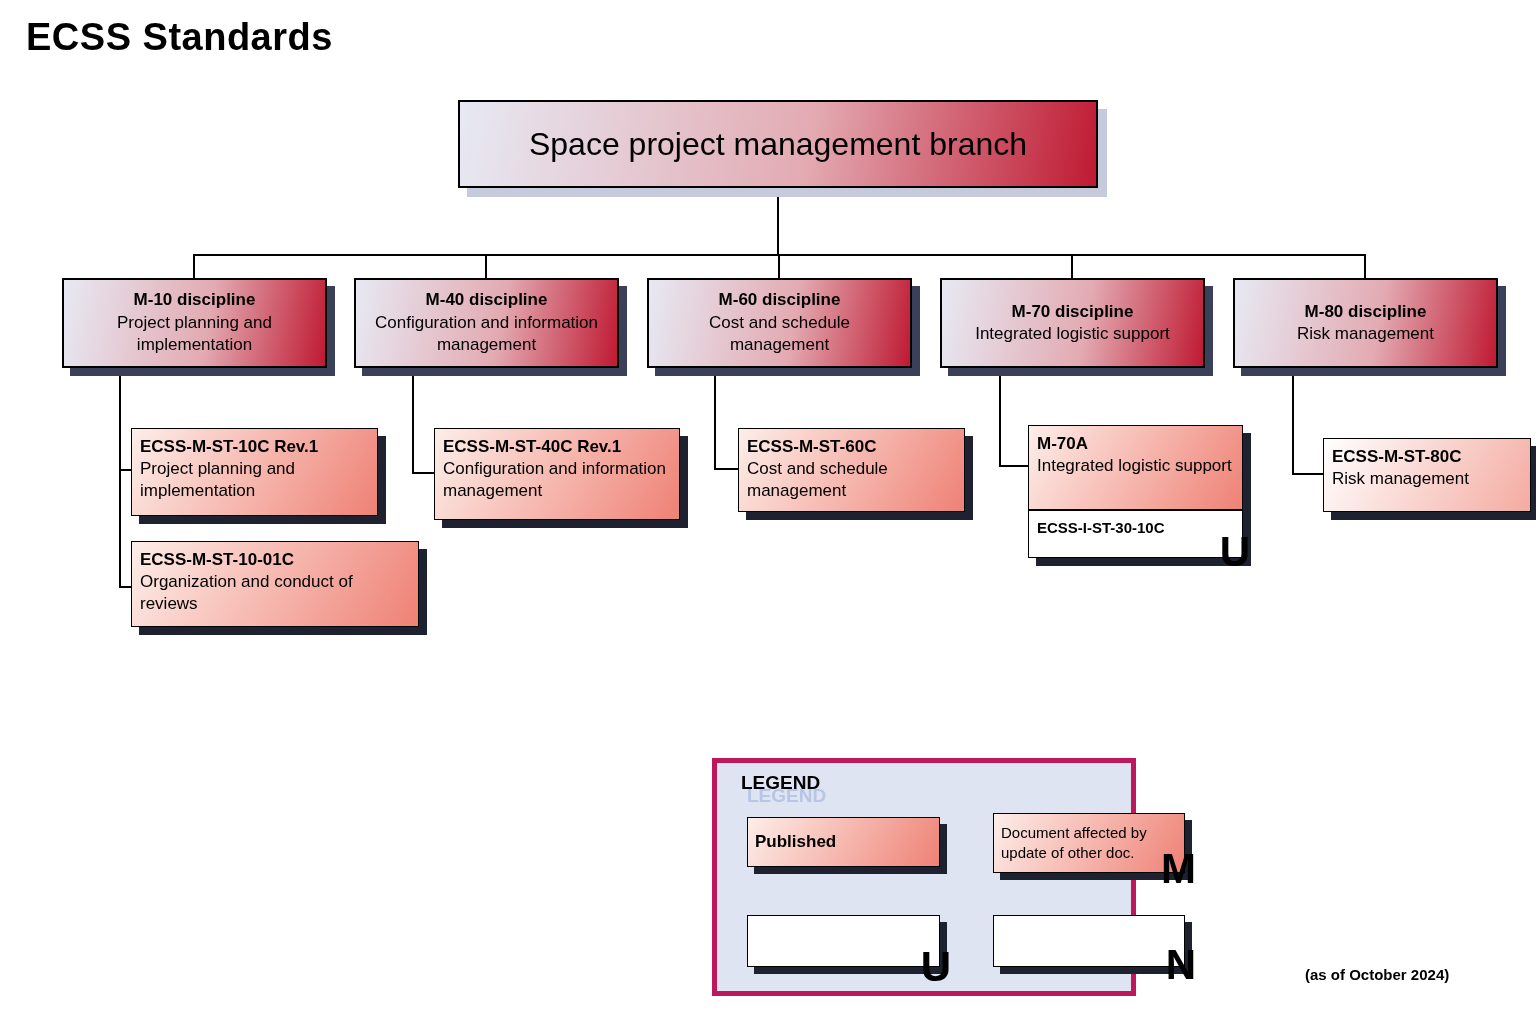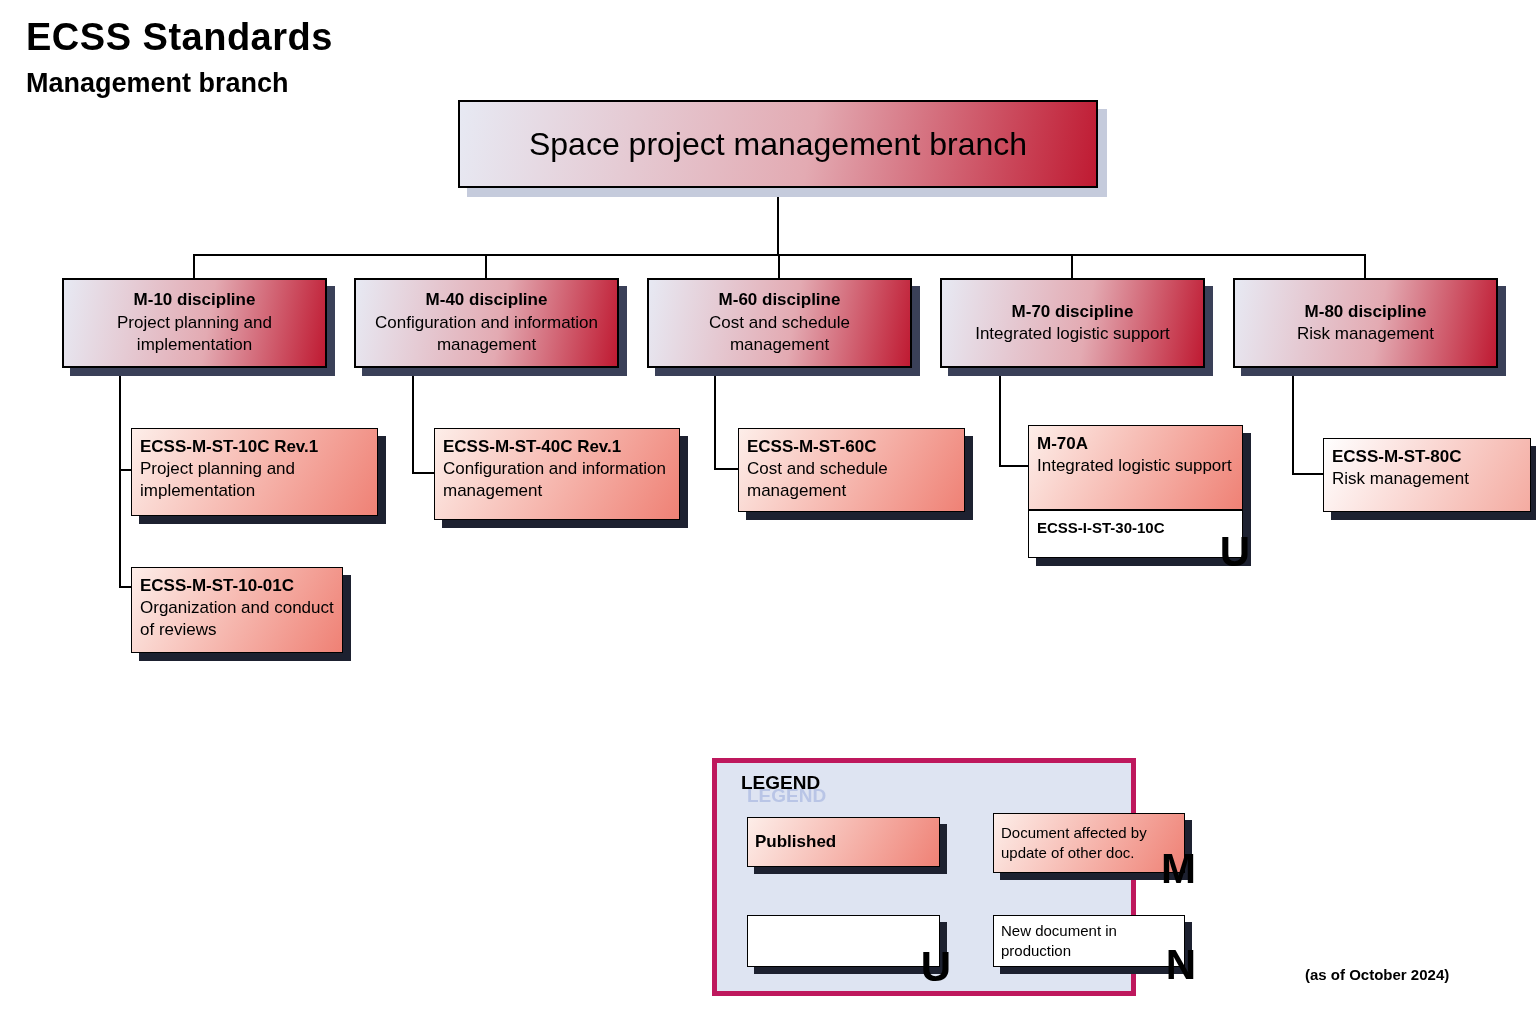--- a/index.html
+++ b/index.html
@@ -76,21 +76,20 @@
   .li-new { left:276px; top:152px; width:192px; height:52px; }
 
   .footnote { position:absolute; left:1305px; top:966px; font-size:15px; font-weight:bold; }
 </style>
 </head>
 <body>
 
 <div class="canvas">
 
   <div class="page-title">ECSS Standards</div>
-  <div class="page-subtitle">Management branch</div>
 
   <div class="line" style="left:777px;top:188px;width:2px;height:68px"></div>
   <div class="line" style="left:193px;top:254px;width:1173px;height:2px"></div>
   <div class="line" style="left:193px;top:256px;width:2px;height:22px"></div>
   <div class="line" style="left:485px;top:256px;width:2px;height:22px"></div>
   <div class="line" style="left:778px;top:256px;width:2px;height:22px"></div>
   <div class="line" style="left:1071px;top:256px;width:2px;height:22px"></div>
   <div class="line" style="left:1364px;top:256px;width:2px;height:22px"></div>
 
   <div class="line" style="left:119px;top:367px;width:2px;height:221px"></div>
@@ -127,21 +126,21 @@
   </div>
   <div class="node branch discipline" style="left:1233px">
     <span class="node-title">M-80 discipline</span>
     <span class="node-desc">Risk management</span>
   </div>
 
   <div class="node doc" style="left:131px;top:428px;width:247px;height:88px">
     <span class="doc-code">ECSS-M-ST-10C Rev.1</span>
     <span class="doc-desc">Project planning and implementation</span>
   </div>
-  <div class="node doc" style="left:131px;top:567px;width:212px;height:86px">
+  <div class="node doc" style="left:131px;top:541px;width:288px;height:86px">
     <span class="doc-code">ECSS-M-ST-10-01C</span>
     <span class="doc-desc">Organization and conduct of reviews</span>
   </div>
   <div class="node doc" style="left:434px;top:428px;width:246px;height:92px">
     <span class="doc-code">ECSS-M-ST-40C Rev.1</span>
     <span class="doc-desc">Configuration and information management</span>
   </div>
   <div class="node doc" style="left:738px;top:428px;width:227px;height:84px">
     <span class="doc-code">ECSS-M-ST-60C</span>
     <span class="doc-desc">Cost and schedule management</span>
@@ -172,20 +171,19 @@
     <div class="legend-item li-pink li-affected">
       <span>Document affected by update of other doc.</span>
       <span class="marker" style="right:-12px;bottom:-18px">M</span>
     </div>
 
     <div class="legend-item li-white li-ongoing">
       <span class="marker" style="right:-12px;bottom:-22px">U</span>
     </div>
 
     <div class="legend-item li-white li-new">
-      <span>New document in production</span>
       <span class="marker" style="right:-12px;bottom:-20px">N</span>
     </div>
   </div>
 
   <div class="footnote">(as of October 2024)</div>
 
 </div>
 
 </body></html>

